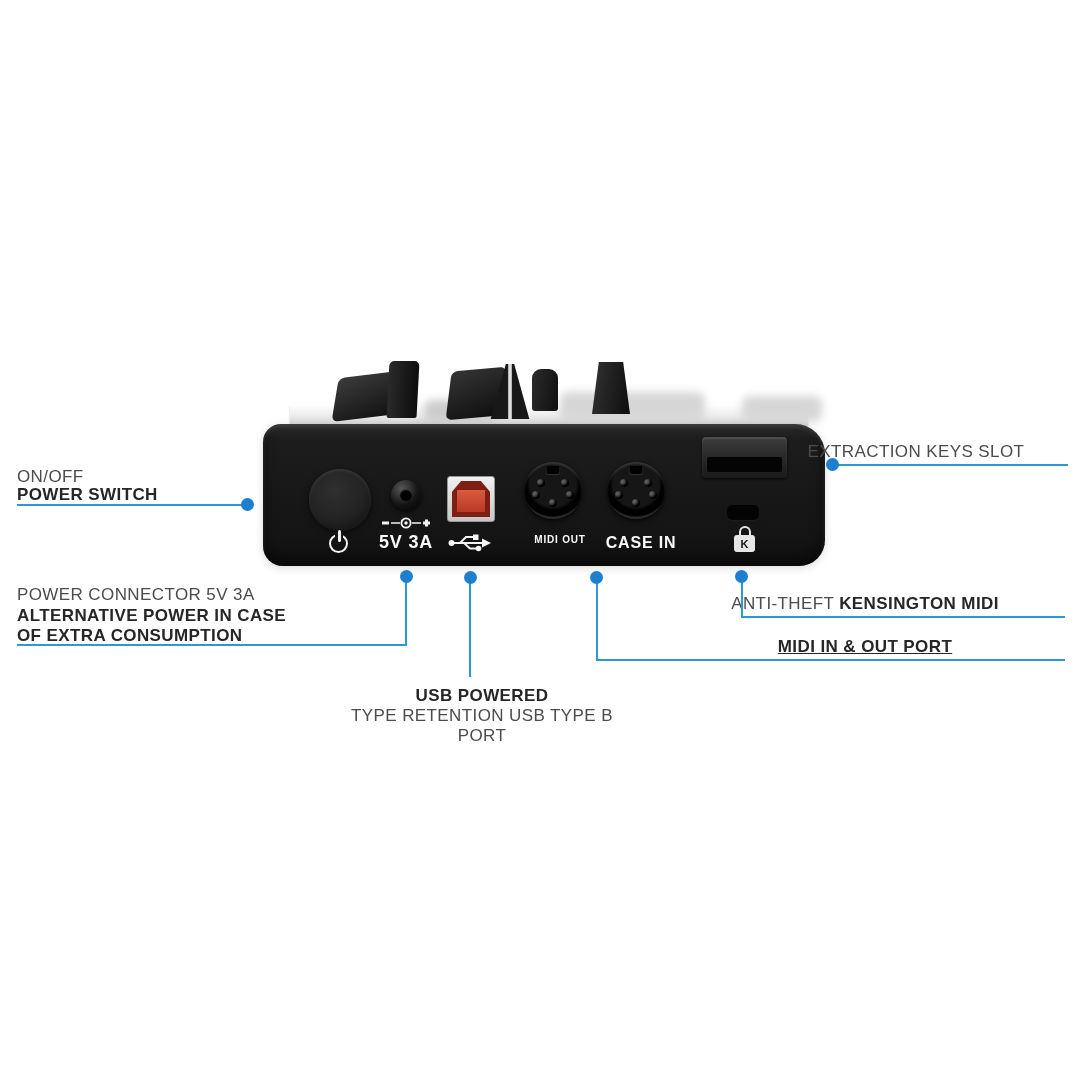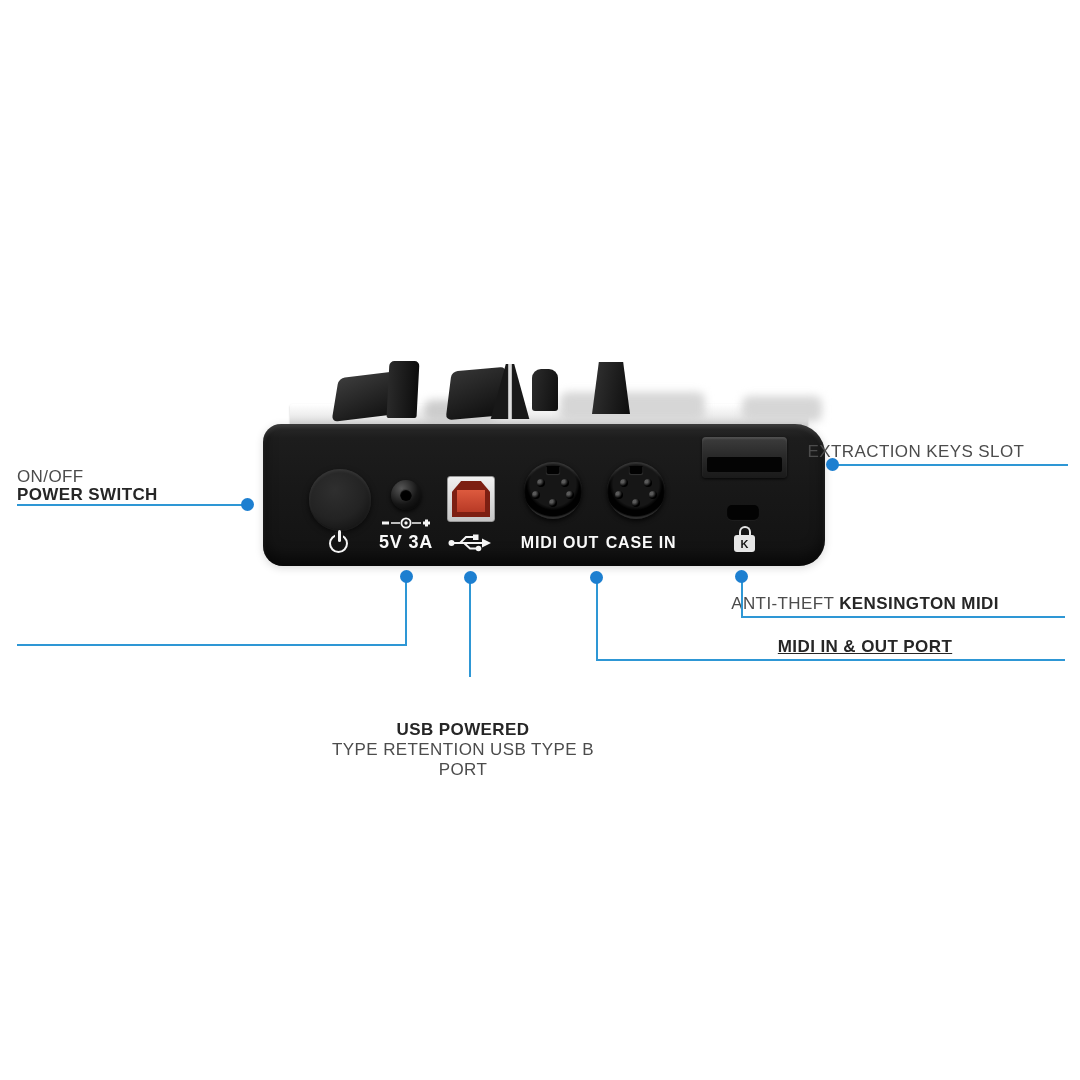--- a/index.html
+++ b/index.html
@@ -161,46 +161,51 @@
   </div>
 
   <div class="midi-port" style="left:607px;top:462px;">
     <div class="notch"></div>
     <div class="pin" style="left:13px;top:17px;"></div>
     <div class="pin" style="left:37px;top:17px;"></div>
     <div class="pin" style="left:8px;top:29px;"></div>
     <div class="pin" style="left:42px;top:29px;"></div>
     <div class="pin" style="left:25px;top:37px;"></div>
   </div>
-  <div class="panel-label" style="left:516px;top:534px;width:88px;font-size:16px;">MIDI OUT</div>
+  <div class="panel-label" style="left:516px;top:534px;width:88px;font-size:10px;">MIDI OUT</div>
   <div class="panel-label" style="left:601px;top:534px;width:80px;font-size:16px;">CASE IN</div>
 
   <div class="ext-slot">
       <div class="slit"></div>
     </div>
   <div class="ken-slot"></div>
   <div class="ken-icon">
     <div class="shackle"></div>
     <div class="lockbody">K</div>
   </div>
 
   <div class="co" style="left:17px;top:468px;line-height:18px;">
     <span class="ln">ON/OFF</span>
     <span class="ln b">POWER SWITCH</span>
   </div>
   <div class="lead h" style="left:17px;top:504px;width:232px;"></div>
   <div class="dot" style="left:241px;top:498px;"></div>
 
+  <div class="co" style="left:17px;top:585px;line-height:20.5px;">
+    <span class="ln">POWER CONNECTOR 5V 3A</span>
+    <span class="ln b">ALTERNATIVE POWER IN CASE</span>
+    <span class="ln b">OF EXTRA CONSUMPTION</span>
+  </div>
   <div class="lead h" style="left:17px;top:644px;width:390px;"></div>
   <div class="lead v" style="left:405px;top:577px;height:68px;"></div>
   <div class="dot" style="left:400px;top:570px;"></div>
 
   <div class="lead v" style="left:469px;top:577px;height:100px;"></div>
   <div class="dot" style="left:464px;top:571px;"></div>
-  <div class="co center-align" style="left:313px;top:686px;width:300px;line-height:20px;margin-top:34px;">
+  <div class="co center-align" style="left:332px;top:686px;width:300px;line-height:20px;">
     <span class="ln b">USB POWERED</span>
     <span class="ln">TYPE RETENTION USB TYPE B PORT</span>
   </div>
 
   <div class="co right-align" style="right:14px;top:442px;width:300px;">
     <span>EXTRACTION KEYS SLOT</span>
   </div>
   <div class="lead h" style="left:833px;top:464px;width:235px;"></div>
   <div class="dot" style="left:826px;top:458px;"></div>
 

